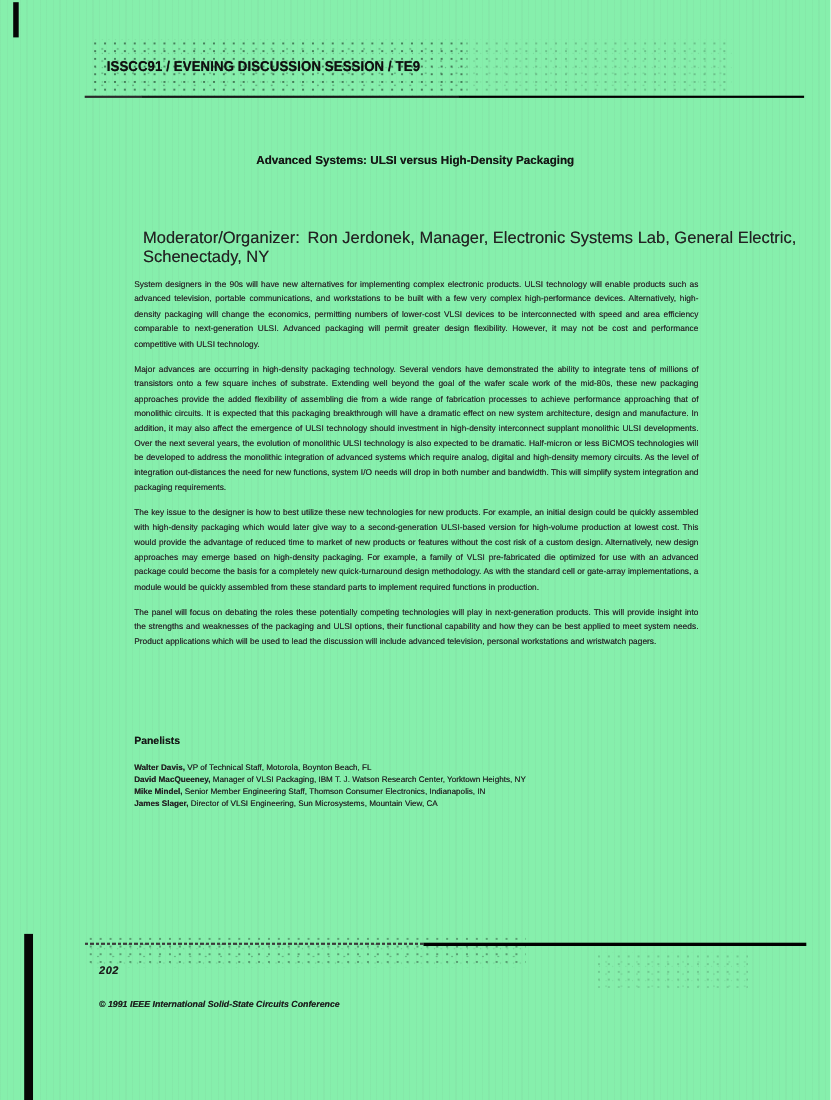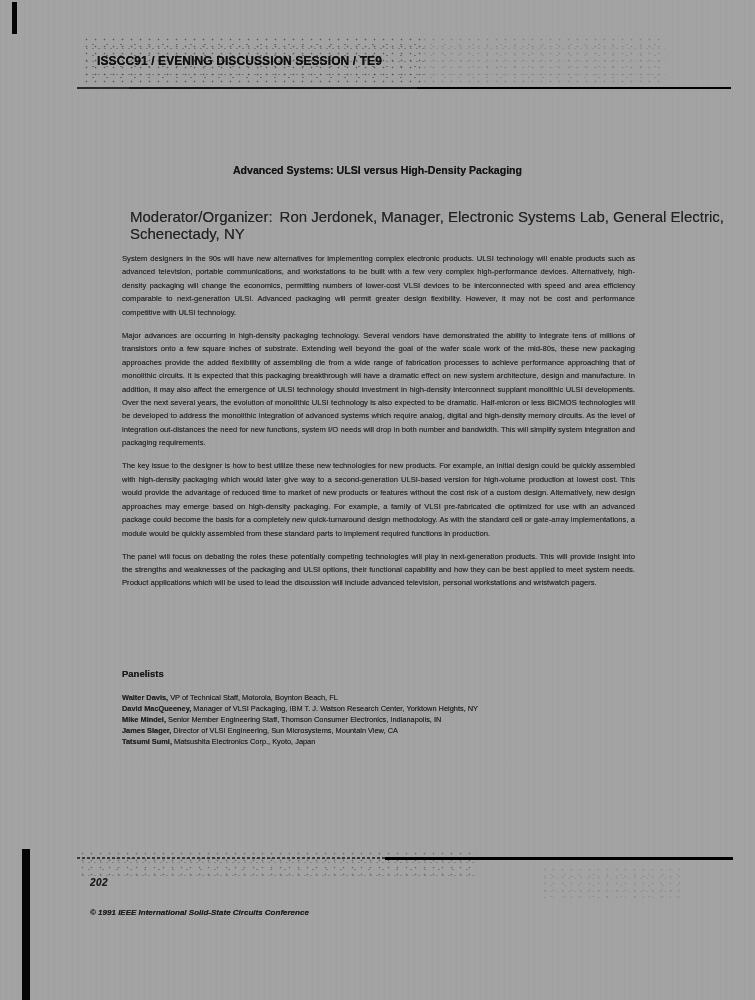--- a/index.html
+++ b/index.html
@@ -1,20 +1,20 @@
 <!DOCTYPE html>
 <html><head>
 <meta charset="utf-8">
 <style>
   html, body { margin: 0; padding: 0; background: #ffffff; }
   .page {
     position: relative;
     width: 755px;
     height: 1000px;
-    background: #a3a3a3;
+    background: #86efac;
     overflow: hidden;
     font-family: "Liberation Sans", sans-serif;
     color: #1e1e1e;
   }
   
   .page::before {
     content: "";
     position: absolute;
     inset: 0;
     background: repeating-linear-gradient(90deg, rgba(110,110,110,0.05) 0 1px, transparent 1px 6px);
@@ -50,21 +50,21 @@
     color: #101010;
     transform: scaleY(1.08);
     transform-origin: left top;
     text-shadow: 0 0 0.6px rgba(0,0,0,0.8);
   }
   .header-rule {
     position: absolute; left: 77px; top: 87px; width: 654px; height: 2px;
     background: linear-gradient(90deg, #2a2a2a 0 8%, #161616 8% 52%, #000 52% 100%);
   }
   .title {
-    position: absolute; left: 0; right: 0; top: 164px;
+    position: absolute; left: 0; right: 0; top: 140px;
     text-align: center; font-weight: bold; font-size: 10.6px;
     color: #141414; text-shadow: 0 0 0.4px rgba(0,0,0,0.6);
   }
   .moderator {
     position: absolute; left: 130px; top: 208px;
     font-size: 15px; color: #222;
     text-shadow: 0 0 0.35px rgba(40,40,40,0.6);
   }
   .moderator .mod-val { margin-left: 7px; }
   .body-text {
@@ -137,21 +137,20 @@
     <p>The panel will focus on debating the roles these potentially competing technologies will play in next-generation products. This will provide insight into the strengths and weaknesses of the packaging and ULSI options, their functional capability and how they can be best applied to meet system needs. Product applications which will be used to lead the discussion will include advanced television, personal workstations and wristwatch pagers.</p>
   </div>
 
   <div class="panelists-heading">Panelists</div>
 
   <div class="panelists">
     <div class="panelist"><span class="pname">Walter Davis,</span><span> VP of Technical Staff, Motorola, Boynton Beach, FL</span></div>
     <div class="panelist"><span class="pname">David MacQueeney,</span><span> Manager of VLSI Packaging, IBM T. J. Watson Research Center, Yorktown Heights, NY</span></div>
     <div class="panelist"><span class="pname">Mike Mindel,</span><span> Senior Member Engineering Staff, Thomson Consumer Electronics, Indianapolis, IN</span></div>
     <div class="panelist"><span class="pname">James Slager,</span><span> Director of VLSI Engineering, Sun Microsystems, Mountain View, CA</span></div>
-    <div class="panelist"><span class="pname">Tatsumi Sumi,</span><span> Matsushita Electronics Corp., Kyoto, Japan</span></div>
   </div>
 
   <div class="footer-rule">
     <div class="fr-left"></div>
     <div class="fr-right"></div>
   </div>
 
   <div class="footer">
     <span class="pagenum">202</span>
     <span class="copyright">© 1991 IEEE International Solid-State Circuits Conference</span>

